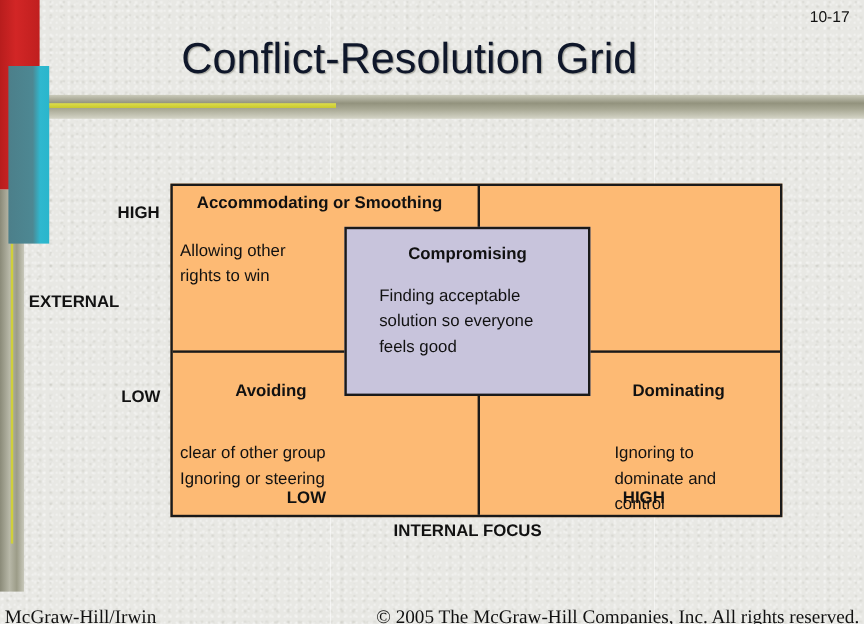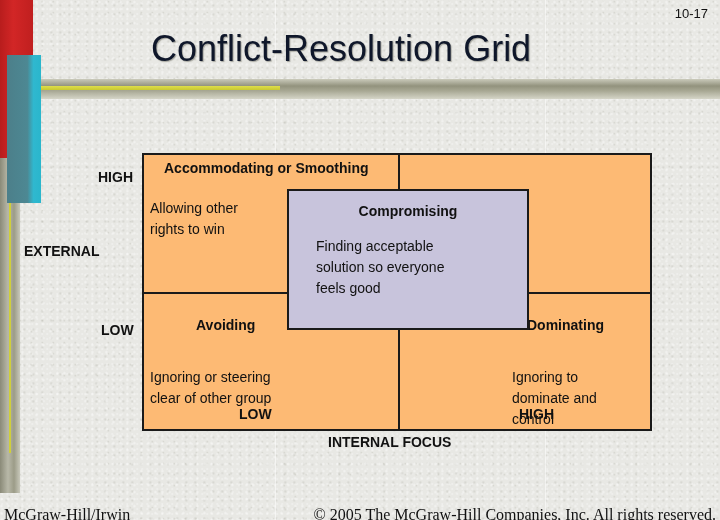--- a/index.html
+++ b/index.html
@@ -39,21 +39,21 @@
 
     
     .grid { position: absolute; left: 142px; top: 121px; width: 510px; height: 278px;
       border: 2px solid #1a1a1a; background: #fdba74; margin-top: 32px; }
     .vdiv { position: absolute; left: 254px; top: 0; width: 2px; height: 100%; background: #1a1a1a; }
     .hdiv { position: absolute; left: 0; top: 137px; width: 100%; height: 2px; background: #1a1a1a; }
 
     .q-title { position: absolute; font-size: 14px; font-weight: bold; white-space: nowrap; }
     .q-text { position: absolute; font-size: 14px; line-height: 21px; }
 
-    .compromise { position: absolute; left: 287px; top: 189px; width: 242px; height: 141px;
+    .compromise { position: absolute; left: 287px; top: 189px; width: 205px; height: 141px;
       background: #c8c4dc; border: 2px solid #1a1a1a; text-decoration: underline; }
     .compromise .c-title { position: absolute; left: 0; right: 0; top: 12px; text-align: center;
       font-size: 14px; font-weight: bold; }
     .compromise .c-text { position: absolute; left: 27px; top: 45px; font-size: 14px; line-height: 21px; width: 180px; }
 
     .axis-label { position: absolute; font-size: 14px; font-weight: bold; white-space: nowrap; }
 
     .footer { position: absolute; top: 506px; font-family: "Liberation Serif", serif;
       font-size: 16px; color: #111; }
   </style>
@@ -79,22 +79,22 @@
 
   <div class="q-title" style="left:20px; top:5px;">Accommodating or Smoothing</div>
   <div class="q-text" style="left:6px; top:43px;">
     <div>Allowing other</div>
     <div>rights to win</div>
   </div>
 
 
   <div class="q-title" style="left:52px; top:162px;">Avoiding</div>
   <div class="q-text" style="left:6px; top:212px;">
+    <div>clear of other group</div>
     <div>Ignoring or steering</div>
-    <div>clear of other group</div>
   </div>
 
   <div class="q-title" style="left:383px; top:162px;">Dominating</div>
   <div class="q-text" style="left:368px; top:212px;">
     <div>Ignoring to</div>
     <div>dominate and</div>
     <div>control</div>
   </div>
 </div>
 

